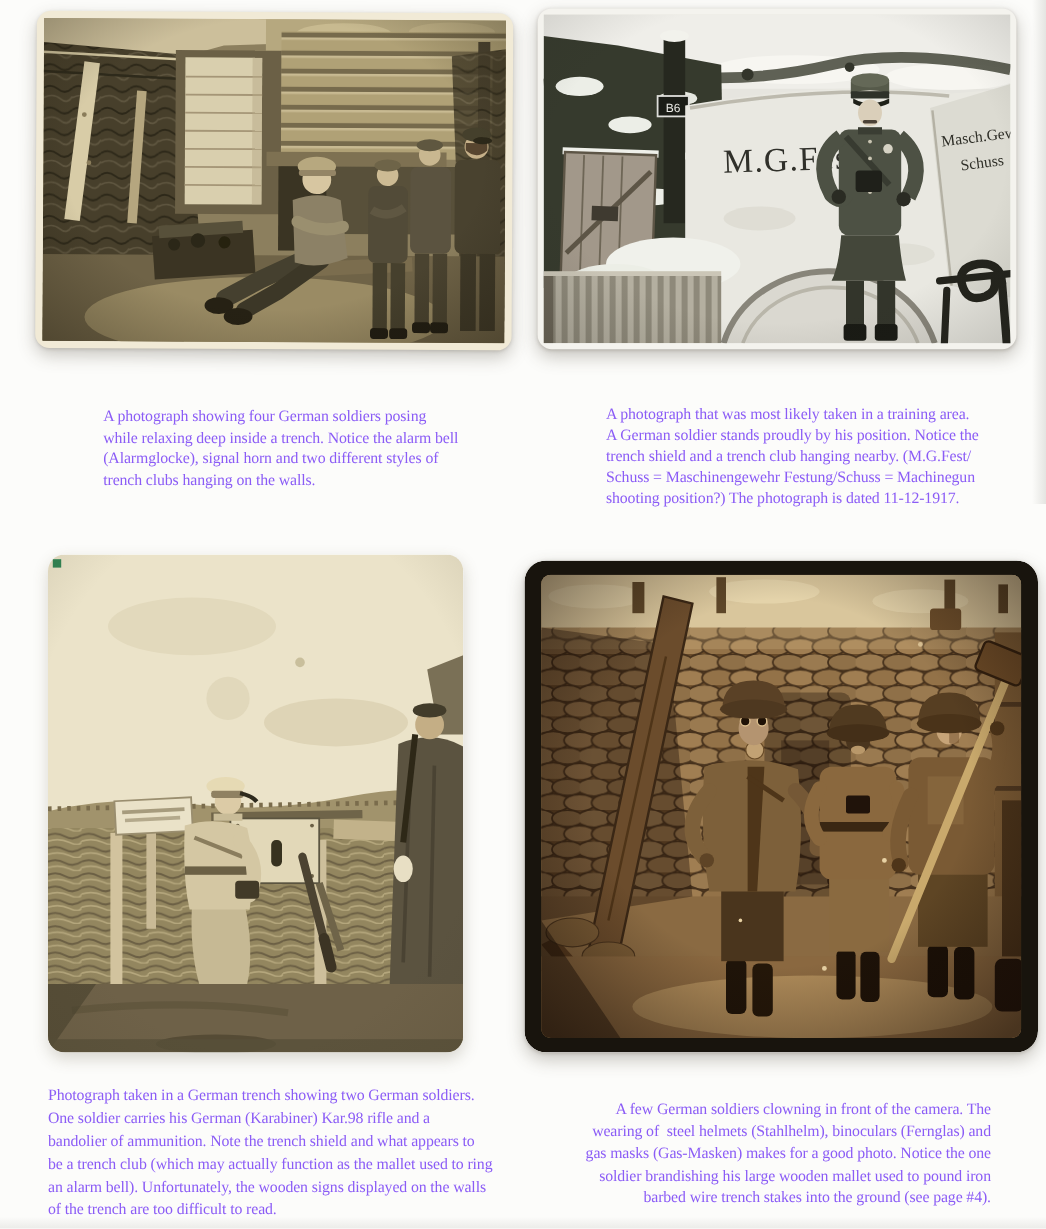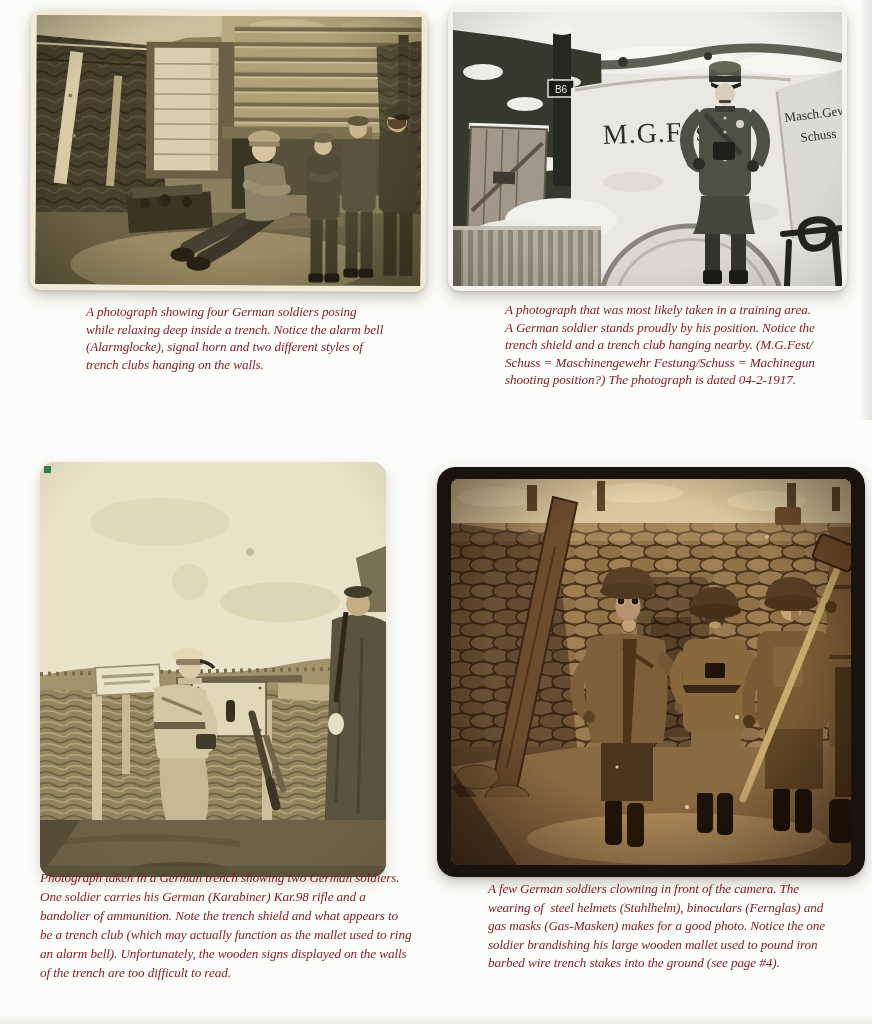--- a/index.html
+++ b/index.html
@@ -12,26 +12,26 @@
   .fig{position:absolute;}
   .photo{overflow:hidden;box-shadow:0 6px 14px rgba(70,62,45,.28),0 1px 3px rgba(70,62,45,.18);}
   .photo svg{display:block;}
   .photo1{left:30px;top:10px;width:397px;height:281px;border-radius:12px;background:#f1ead6;
         padding:6px;box-sizing:border-box;transform:rotate(.3deg);}
   .photo2{left:448px;top:7px;width:399px;height:284px;border-radius:12px;background:#f4f3ee;
         padding:5px;box-sizing:border-box;}
   .photo3{left:40px;top:462px;width:346px;height:415px;border-radius:14px;
         box-shadow:0 5px 12px rgba(90,82,60,.22);}
   .photo4{left:437px;top:467px;width:428px;height:410px;border-radius:18px;}
-  .caption{position:absolute;font-style:italic;color:#7f1d1d;white-space:pre;
-        font-size:13.2px;letter-spacing:-.1px;}
+  .caption{position:absolute;color:#8b5cf6;white-space:pre;
+        font-size:13.2px;letter-spacing:-.1px;margin-top:35px;}
   .cap1{left:86px;top:303px;line-height:17.5px;}
   .cap2{left:505px;top:301px;line-height:17.5px;}
   .cap3{left:40px;top:868px;line-height:19px;}
-  .cap4{left:488px;top:880px;line-height:18.5px;}
+  .cap4{left:488px;top:880px;line-height:18.5px;text-align:right;}
 </style>
 </head>
 <body>
 
 <div class="page">
   <div class="edge-right"></div>
   <div class="edge-bottom"></div>
 
   <div class="fig photo photo1">
     <svg width="385" height="269" viewBox="0 0 385 268" preserveAspectRatio="none">
@@ -242,21 +242,21 @@
         <rect x="250" y="258" width="19" height="14" rx="3" fill="#191a14"></rect>
         <rect x="276" y="258" width="19" height="14" rx="3" fill="#191a14"></rect>
       </g>
       <rect width="389" height="274" fill="url(#p2vig)"></rect>
     </svg>
   </div>
   <div class="caption cap2">A photograph that was most likely taken in a training area.
 A German soldier stands proudly by his position. Notice the
 trench shield and a trench club hanging nearby. (M.G.Fest/
 Schuss = Maschinengewehr Festung/Schuss = Machinegun
-shooting position?) The photograph is dated 04-2-1917.</div>
+shooting position?) The photograph is dated 11-12-1917.</div>
 
   <div class="fig photo photo3">
     <svg width="346" height="415" viewBox="0 0 346 415" preserveAspectRatio="none">
       <defs>
         <pattern id="p3wat" width="28" height="11" patternUnits="userSpaceOnUse">
           <rect width="28" height="11" fill="#93865f"></rect>
           <path d="M0,3 Q7,0 14,4 T28,3" stroke="#6b5f44" stroke-width="1.6" fill="none"></path>
           <path d="M0,8 Q9,5 18,9 T28,8" stroke="#b5a77d" stroke-width="1.4" fill="none"></path>
         </pattern>
         <radialGradient id="p3vig" cx="50%" cy="45%" r="78%">

